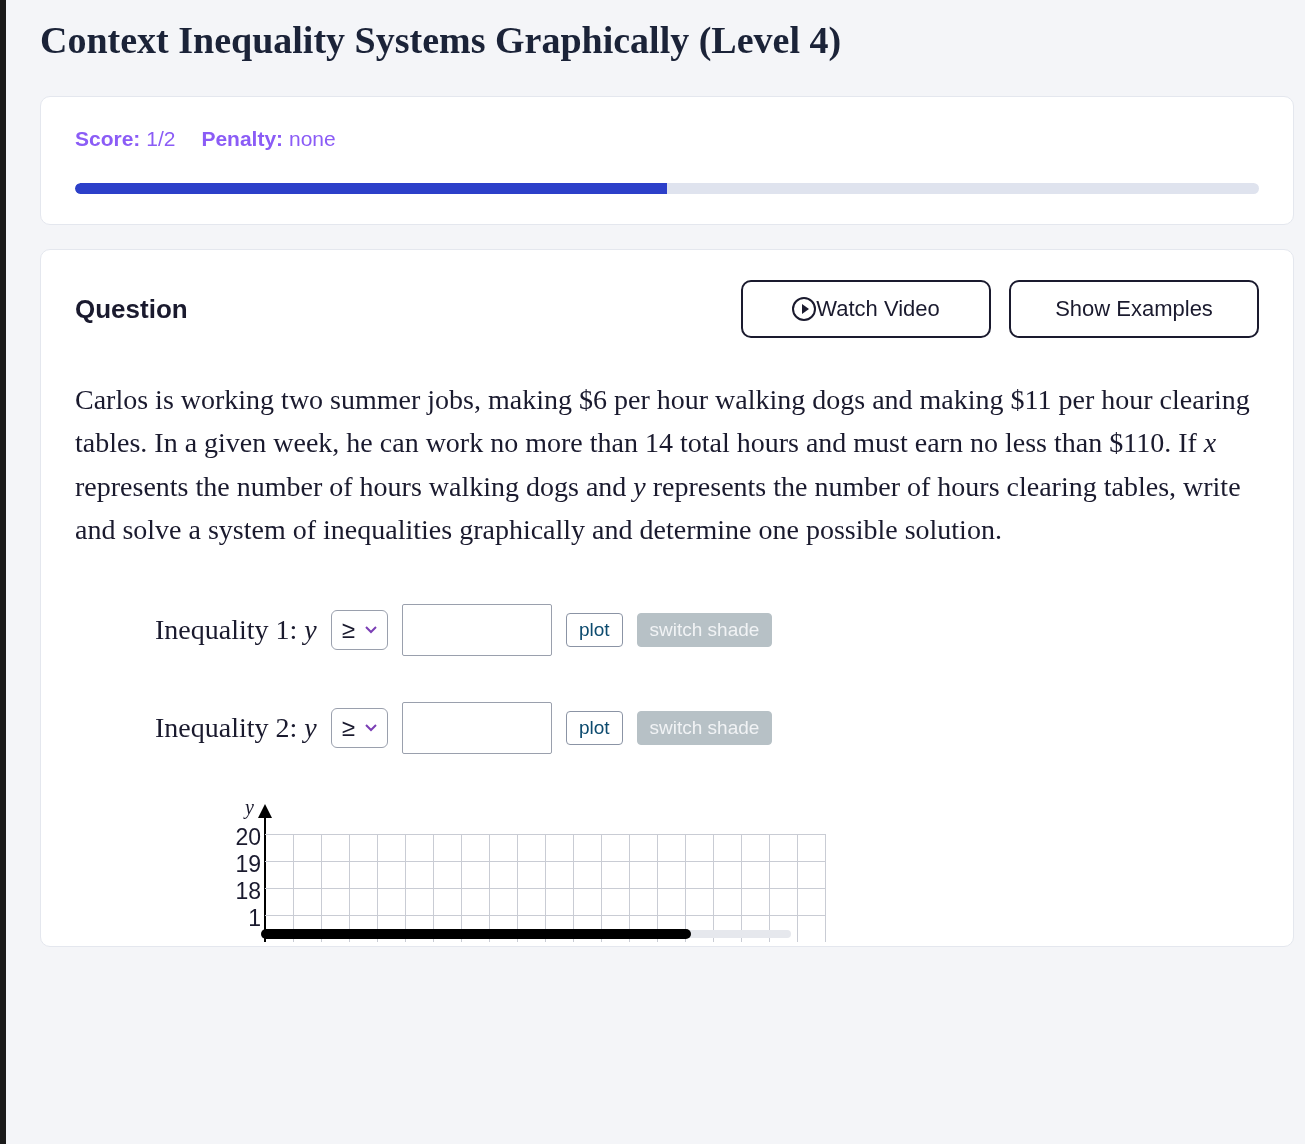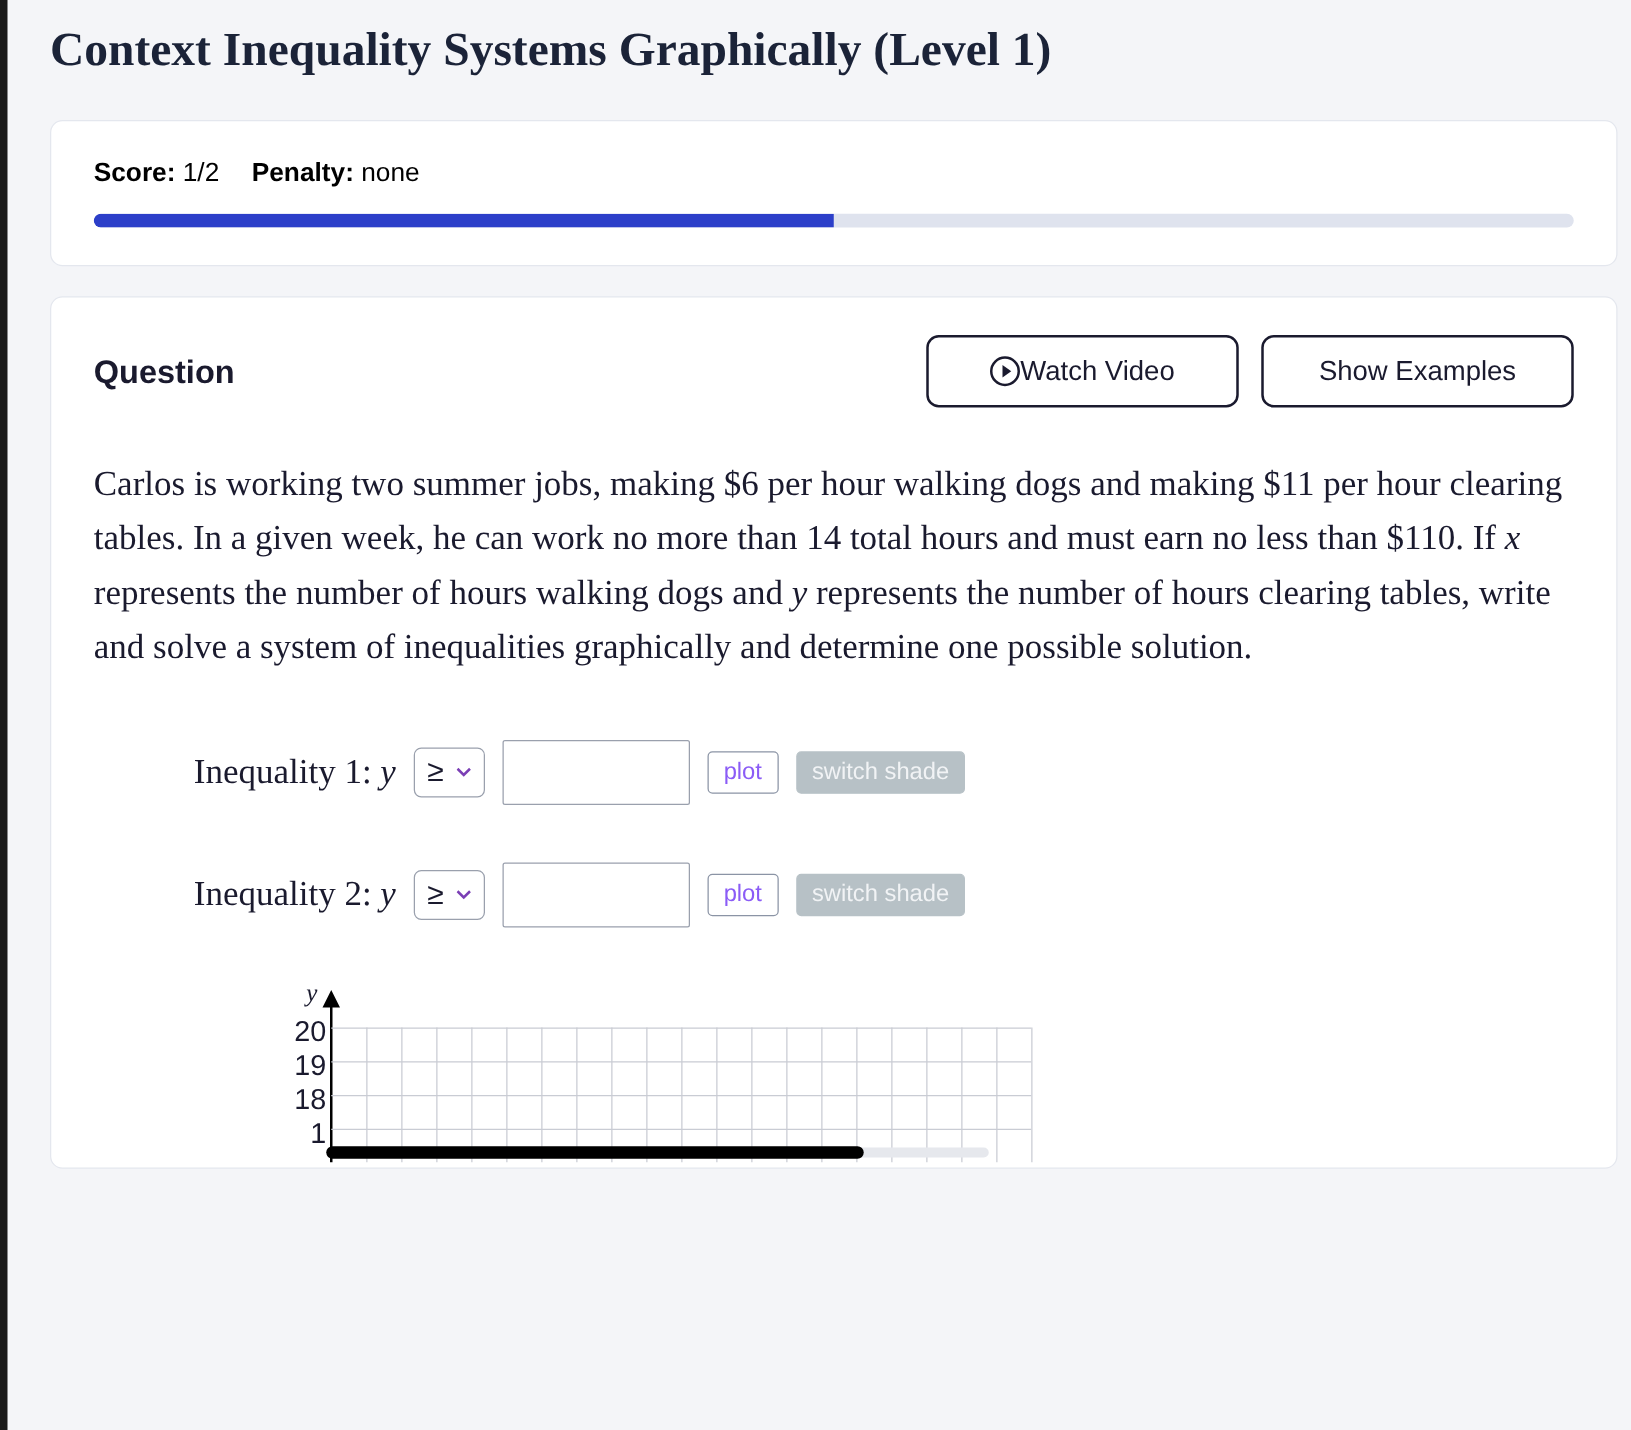--- a/index.html
+++ b/index.html
@@ -34,22 +34,22 @@
     padding: 30px 34px;
     margin-bottom: 24px;
     width: 1254px;
   }
   .score-row {
     display: flex;
     align-items: flex-start;
     gap: 26px;
     font-family: 'Segoe UI', Arial, sans-serif;
     font-size: 21px;
-    color: #000000;
-    margin-bottom: 20px;
+    color: #8b5cf6;
+    margin-bottom: 32px;
   }
   .score-row .label { font-weight: 700; }
   .score-row .val { font-weight: 400; }
   .progress-outer {
     width: 100%;
     height: 11px;
     background: #dfe3ee;
     border-radius: 7px;
     overflow: hidden;
   }
@@ -150,21 +150,21 @@
     padding: 4px 8px;
     background: #fff;
   }
   .small-btn {
     border: 1px solid #8b94a5;
     background: #fff;
     border-radius: 4px;
     padding: 5px 12px;
     font-family: Arial, sans-serif;
     font-size: 19px;
-    color: #8b5cf6;
+    color: #0c4a6e;
     cursor: pointer;
   }
   .small-btn.disabled {
     background: #b7c1c6;
     color: #f1f3f5;
     border-color: #b7c1c6;
     cursor: default;
   }
   .graph-wrap {
     padding-left: 80px;
@@ -260,21 +260,21 @@
     border-radius: 5px;
   }
 </style>
 </head>
 <body>
 
 <div class="left-bar"></div>
 
 <div class="page">
 
-  <h1 class="page-title">Context Inequality Systems Graphically (Level 1)</h1>
+  <h1 class="page-title">Context Inequality Systems Graphically (Level 4)</h1>
 
   <div class="card">
     <div class="score-row">
       <span>
         <span class="label">Score:</span>
         <span class="val">1/2</span>
       </span>
       <span>
         <span class="label">Penalty:</span>
         <span class="val">none</span>

